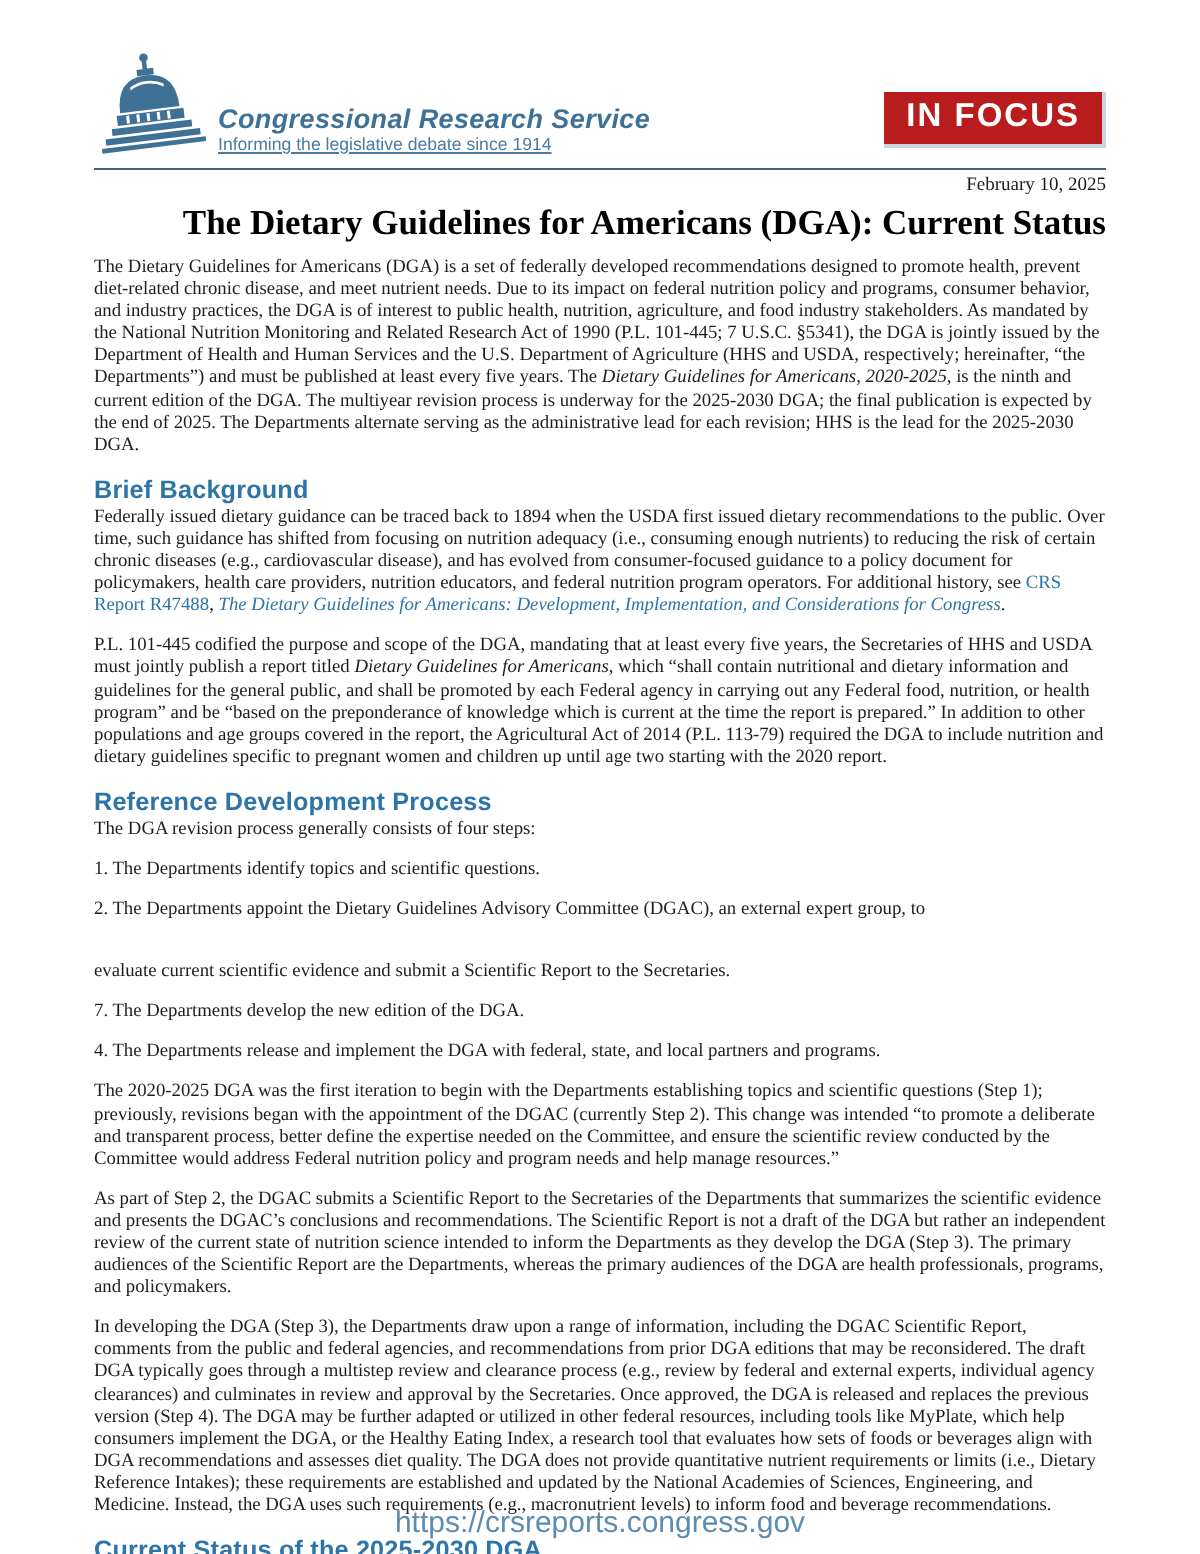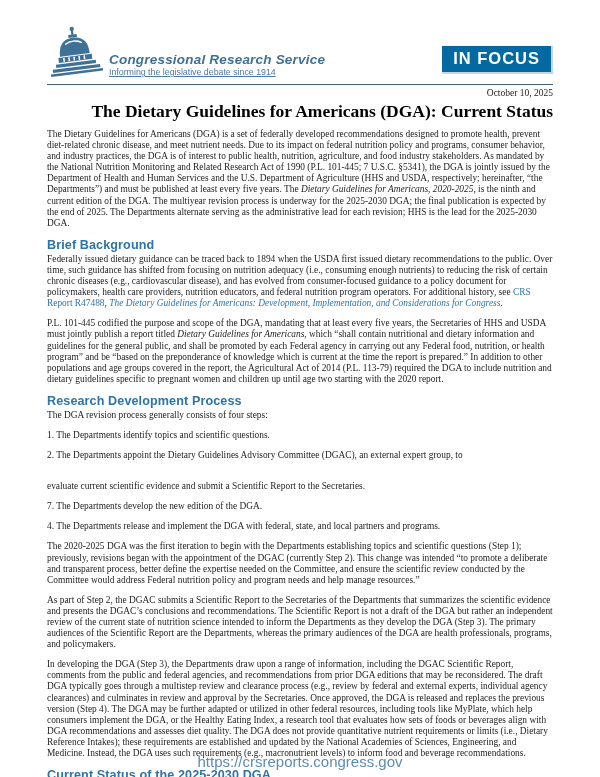--- a/index.html
+++ b/index.html
@@ -17,21 +17,21 @@
   .logo-wrap { width:56px; height:56px; flex:0 0 auto; }
   .brand-text { padding-bottom:2px; }
   .org-name {
     font-family:"Liberation Sans", sans-serif; font-weight:bold; font-style:italic;
     color:#3f7096; font-size:13.5px; line-height:14px; letter-spacing:.2px;
   }
   .tagline {
     font-family:"Liberation Sans", sans-serif; color:#4a7aa0; font-size:8.8px; line-height:11px;text-decoration:underline;
   }
   .badge {
-    background:#0369a1; color:#ffffff; font-family:"Liberation Sans", sans-serif;
+    background:#b91c1c; color:#ffffff; font-family:"Liberation Sans", sans-serif;
     font-weight:bold; font-size:16.5px; letter-spacing:1px;
     padding:3px 11px 4px 11px; margin-bottom:6px;
     border-right:2px solid #c9d4dd; border-bottom:2px solid #c9d4dd;
   }
   .rule { border:none; border-top:1.6px solid #44617c; margin:4px 0 0 0; }
   .date-line {
     text-align:right; font-size:9.5px; line-height:12px; margin-top:2px; color:#1d1d1d;
   }
   h1.doc-title {
     font-size:17.5px; line-height:20px; text-align:right; font-weight:bold;
@@ -90,31 +90,31 @@
       <div class="brand-text">
         <div class="org-name">Congressional Research Service</div>
         <div class="tagline">Informing the legislative debate since 1914</div>
       </div>
     </div>
     <div class="badge">IN FOCUS</div>
   </div>
 
   <hr class="rule">
 
-  <div class="date-line">October 10, 2025</div>
+  <div class="date-line">February 10, 2025</div>
 
   <h1 class="doc-title">The Dietary Guidelines for Americans (DGA): Current Status</h1>
 
   <div class="columns">
     <div class="col">
         <p><span>The Dietary Guidelines for Americans (DGA) is a set of federally developed recommendations designed to promote health, prevent diet-related chronic disease, and meet nutrient needs. Due to its impact on federal nutrition policy and programs, consumer behavior, and industry practices, the DGA is of interest to public health, nutrition, agriculture, and food industry stakeholders. As mandated by the National Nutrition Monitoring and Related Research Act of 1990 (P.L. 101-445; 7 U.S.C. §5341), the DGA is jointly issued by the Department of Health and Human Services and the U.S. Department of Agriculture (HHS and USDA, respectively; hereinafter, “the Departments”) and must be published at least every five years. The </span><span class="italic">Dietary Guidelines for Americans, 2020-2025</span><span>, is the ninth and current edition of the DGA. The multiyear revision process is underway for the 2025-2030 DGA; the final publication is expected by the end of 2025. The Departments alternate serving as the administrative lead for each revision; HHS is the lead for the 2025-2030 DGA.</span></p>
         <h2>Brief Background</h2>
         <p><span>Federally issued dietary guidance can be traced back to 1894 when the USDA first issued dietary recommendations to the public. Over time, such guidance has shifted from focusing on nutrition adequacy (i.e., consuming enough nutrients) to reducing the risk of certain chronic diseases (e.g., cardiovascular disease), and has evolved from consumer-focused guidance to a policy document for policymakers, health care providers, nutrition educators, and federal nutrition program operators. For additional history, see </span><span class="link">CRS Report R47488</span><span>, </span><span class="link italic">The Dietary Guidelines for Americans: Development, Implementation, and Considerations for Congress</span><span>.</span></p>
         <p><span>P.L. 101-445 codified the purpose and scope of the DGA, mandating that at least every five years, the Secretaries of HHS and USDA must jointly publish a report titled </span><span class="italic">Dietary Guidelines for Americans</span><span>, which “shall contain nutritional and dietary information and guidelines for the general public, and shall be promoted by each Federal agency in carrying out any Federal food, nutrition, or health program” and be “based on the preponderance of knowledge which is current at the time the report is prepared.” In addition to other populations and age groups covered in the report, the Agricultural Act of 2014 (P.L. 113-79) required the DGA to include nutrition and dietary guidelines specific to pregnant women and children up until age two starting with the 2020 report.</span></p>
-        <h2>Research Development Process</h2>
+        <h2>Reference Development Process</h2>
         <p><span>The DGA revision process generally consists of four steps:</span></p>
         <p><span>1. The Departments identify topics and scientific questions.</span></p>
         <p><span>2. The Departments appoint the Dietary Guidelines Advisory Committee (DGAC), an external expert group, to</span></p>
       </div>
     <div class="col">
         <p><span>evaluate current scientific evidence and submit a Scientific Report to the Secretaries.</span></p>
         <p><span>7. The Departments develop the new edition of the DGA.</span></p>
         <p><span>4. The Departments release and implement the DGA with federal, state, and local partners and programs.</span></p>
         <p><span>The 2020-2025 DGA was the first iteration to begin with the Departments establishing topics and scientific questions (Step 1); previously, revisions began with the appointment of the DGAC (currently Step 2). This change was intended “to promote a deliberate and transparent process, better define the expertise needed on the Committee, and ensure the scientific review conducted by the Committee would address Federal nutrition policy and program needs and help manage resources.”</span></p>
         <p><span>As part of Step 2, the DGAC submits a Scientific Report to the Secretaries of the Departments that summarizes the scientific evidence and presents the DGAC’s conclusions and recommendations. The Scientific Report is not a draft of the DGA but rather an independent review of the current state of nutrition science intended to inform the Departments as they develop the DGA (Step 3). The primary audiences of the Scientific Report are the Departments, whereas the primary audiences of the DGA are health professionals, programs, and policymakers.</span></p>

